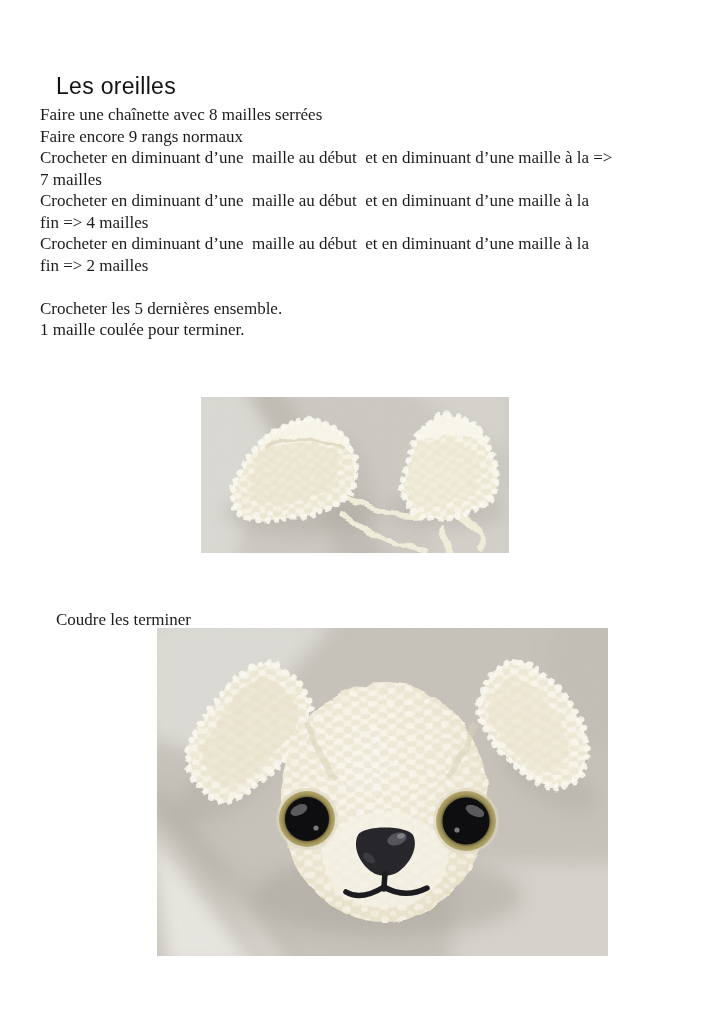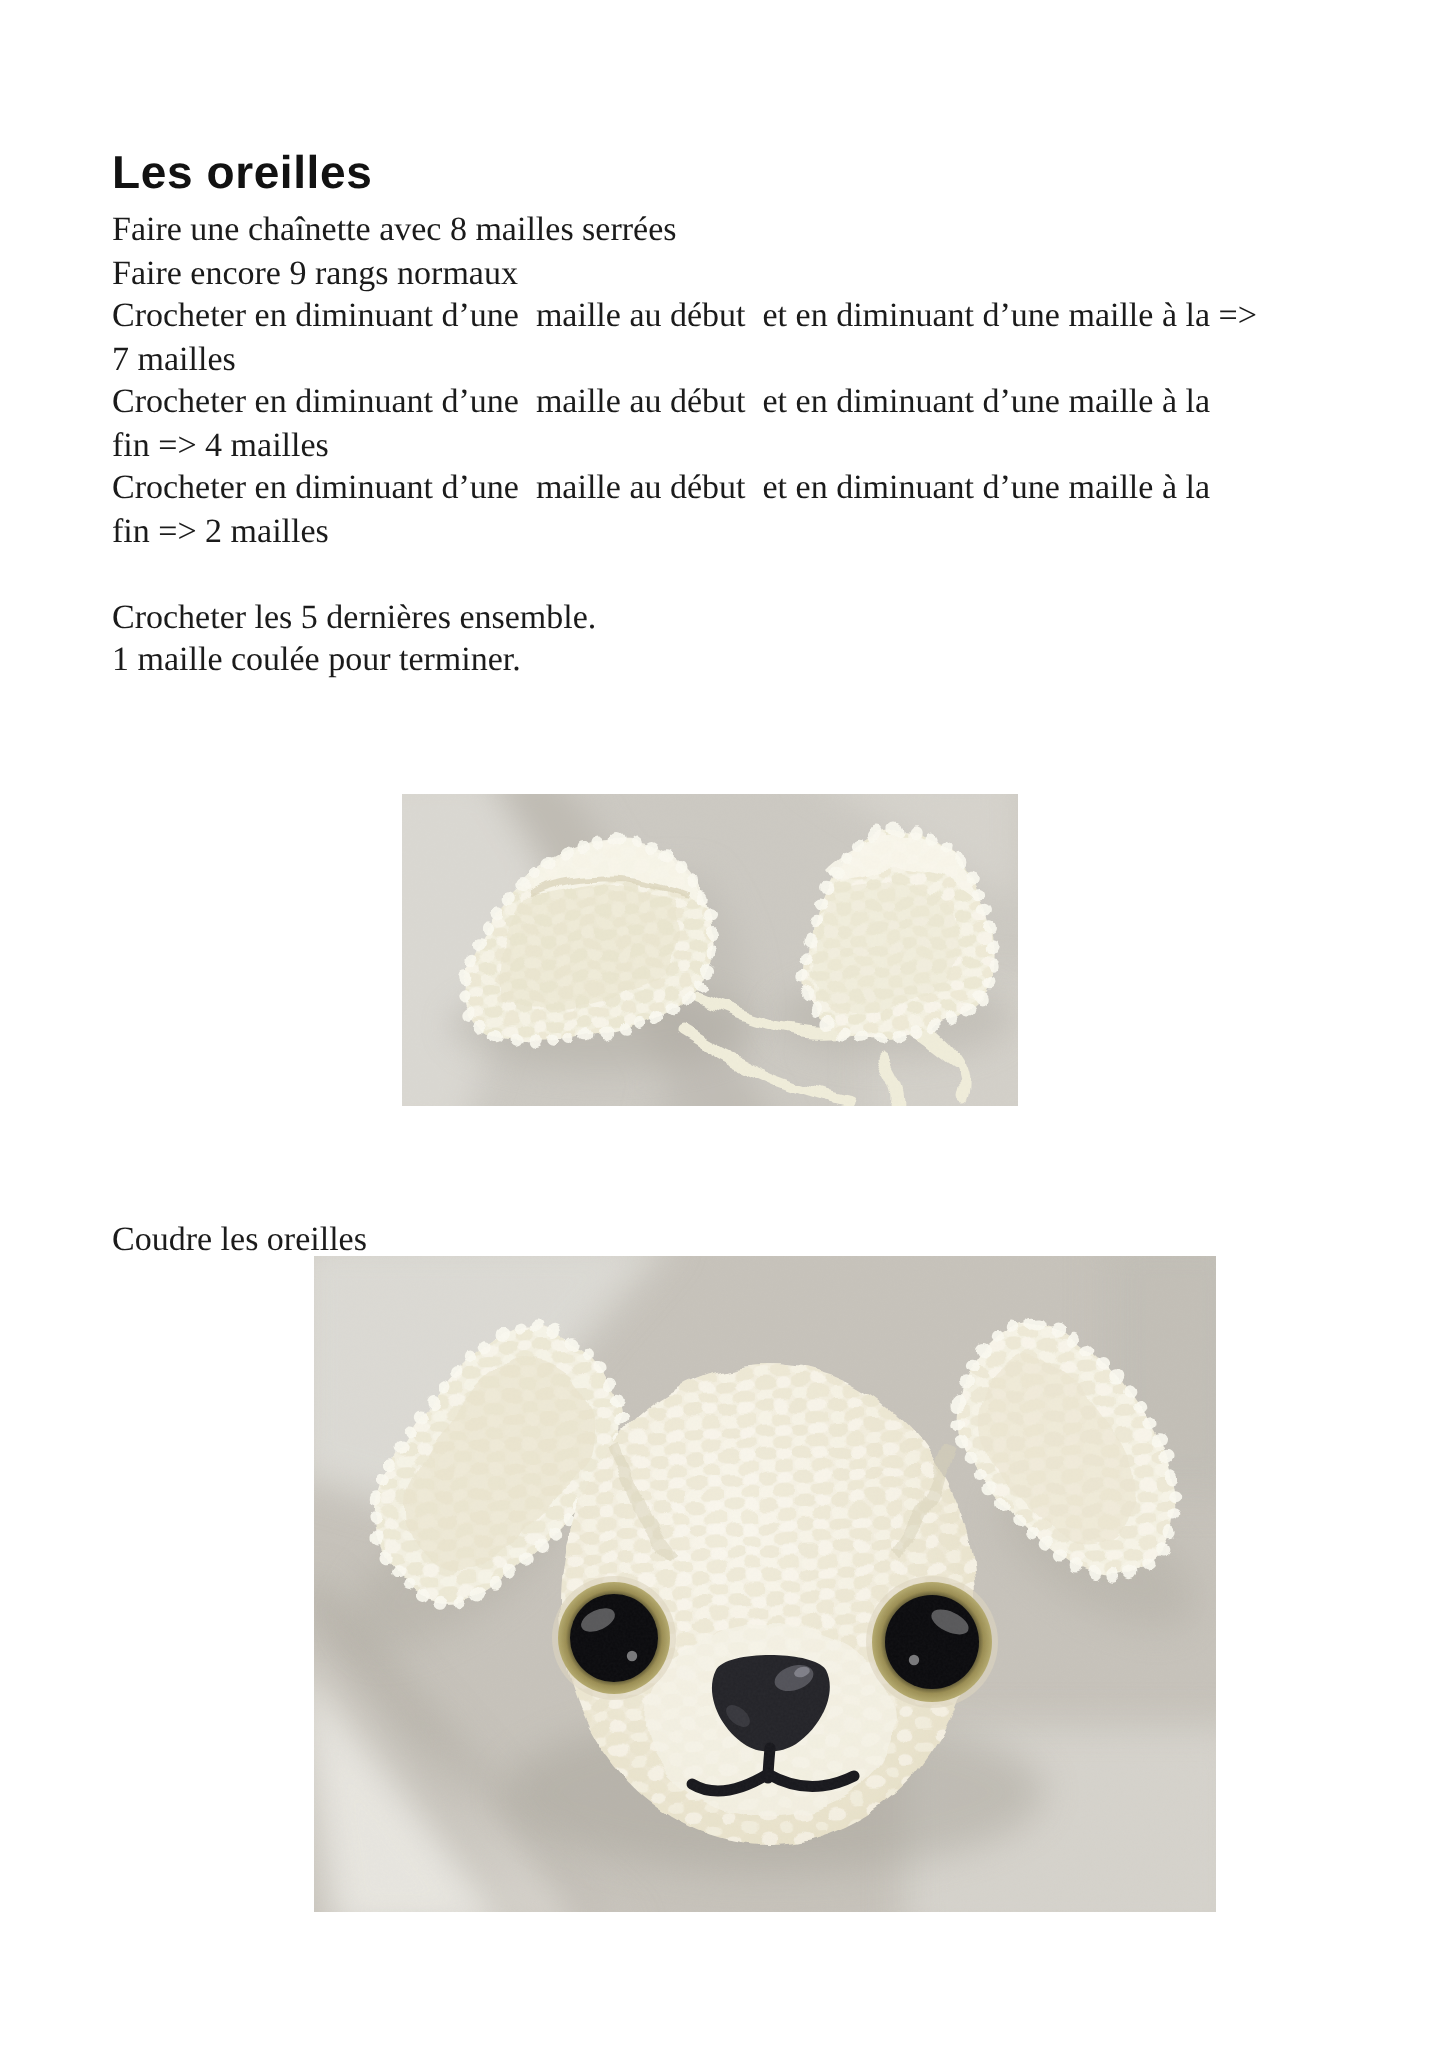--- a/index.html
+++ b/index.html
@@ -1,21 +1,21 @@
 <!DOCTYPE html>
 <html><head>
 <meta charset="utf-8">
 <style>
   html,body{margin:0;padding:0;background:#ffffff;}
   .page{position:relative;width:716px;height:1023px;background:#ffffff;overflow:hidden;
         font-family:"Liberation Serif",serif;color:#1b1b1b;}
   .heading{position:absolute;left:56px;top:58px;
-           font-family:"Liberation Sans",sans-serif;font-weight:700;
+           font-family:"Liberation Sans",sans-serif;font-weight:400;
            font-size:23px;color:#121212;letter-spacing:0.3px;}
-  .instructions{position:absolute;left:56px;top:104px;width:625px;
+  .instructions{position:absolute;left:40px;top:104px;width:625px;
                 font-size:17px;line-height:21.5px;}
   .line{white-space:pre-wrap;min-height:21.5px;}
   .caption{position:absolute;left:56px;top:592px;font-size:17px;line-height:21.5px;}
   figure{position:absolute;margin:0;padding:0;}
   .fig-ears{left:201px;top:397px;width:308px;height:156px;}
   .fig-head{left:157px;top:628px;width:451px;height:328px;}
   figure svg{display:block;width:100%;height:100%;}
 </style>
 </head>
 <body>
@@ -94,21 +94,21 @@
         <path d="M 238,20 C 258,14 276,26 286,46 C 295,64 299,84 291,98 C 279,114 250,126 226,121 C 208,117 199,102 202,84 C 206,58 218,28 238,20 Z" fill="url(#st1)"></path>
         <path d="M 216,48 C 236,40 262,44 276,58 C 282,74 280,88 268,98 C 248,110 224,112 210,104 C 204,88 206,64 216,48 Z" fill="#ece7d1" opacity="0.5"></path>
         <path d="M 212,38 C 226,24 248,16 266,24 C 277,30 284,42 286,52 C 272,40 252,35 236,39 C 224,42 217,45 212,38 Z" fill="#f9f7ec" opacity="0.9"></path>
         <path d="M 238,20 C 258,14 276,26 286,46 C 295,64 299,84 291,98 C 279,114 250,126 226,121 C 208,117 199,102 202,84 C 206,58 218,28 238,20 Z" fill="none" stroke="#fbf9f1" stroke-width="6.5" stroke-dasharray="0.1 9" stroke-linecap="round" opacity="0.9"></path>
       </g>
 
       <rect x="0" y="0" width="308" height="156" filter="url(#grain1)" opacity="0.10"></rect>
     </svg>
   </figure>
 
-  <p class="caption">Coudre les oreilles</p>
+  <p class="caption">Coudre les terminer</p>
 
   <figure class="fig-head">
     <svg viewBox="0 0 451 328" preserveAspectRatio="none">
       <defs>
         <pattern id="st2" width="18" height="12" patternUnits="userSpaceOnUse" patternTransform="rotate(-3)">
           <ellipse cx="5" cy="3.2" rx="5.4" ry="3.4" fill="#e7e2ca" opacity="0.5"></ellipse>
           <ellipse cx="13.5" cy="3.2" rx="4.2" ry="3" fill="#fbf9f0" opacity="0.6"></ellipse>
           <ellipse cx="5" cy="9.4" rx="4.2" ry="3" fill="#faf8ed" opacity="0.45"></ellipse>
           <ellipse cx="13.5" cy="9.4" rx="5.4" ry="3.4" fill="#e9e4cc" opacity="0.5"></ellipse>
         </pattern>

